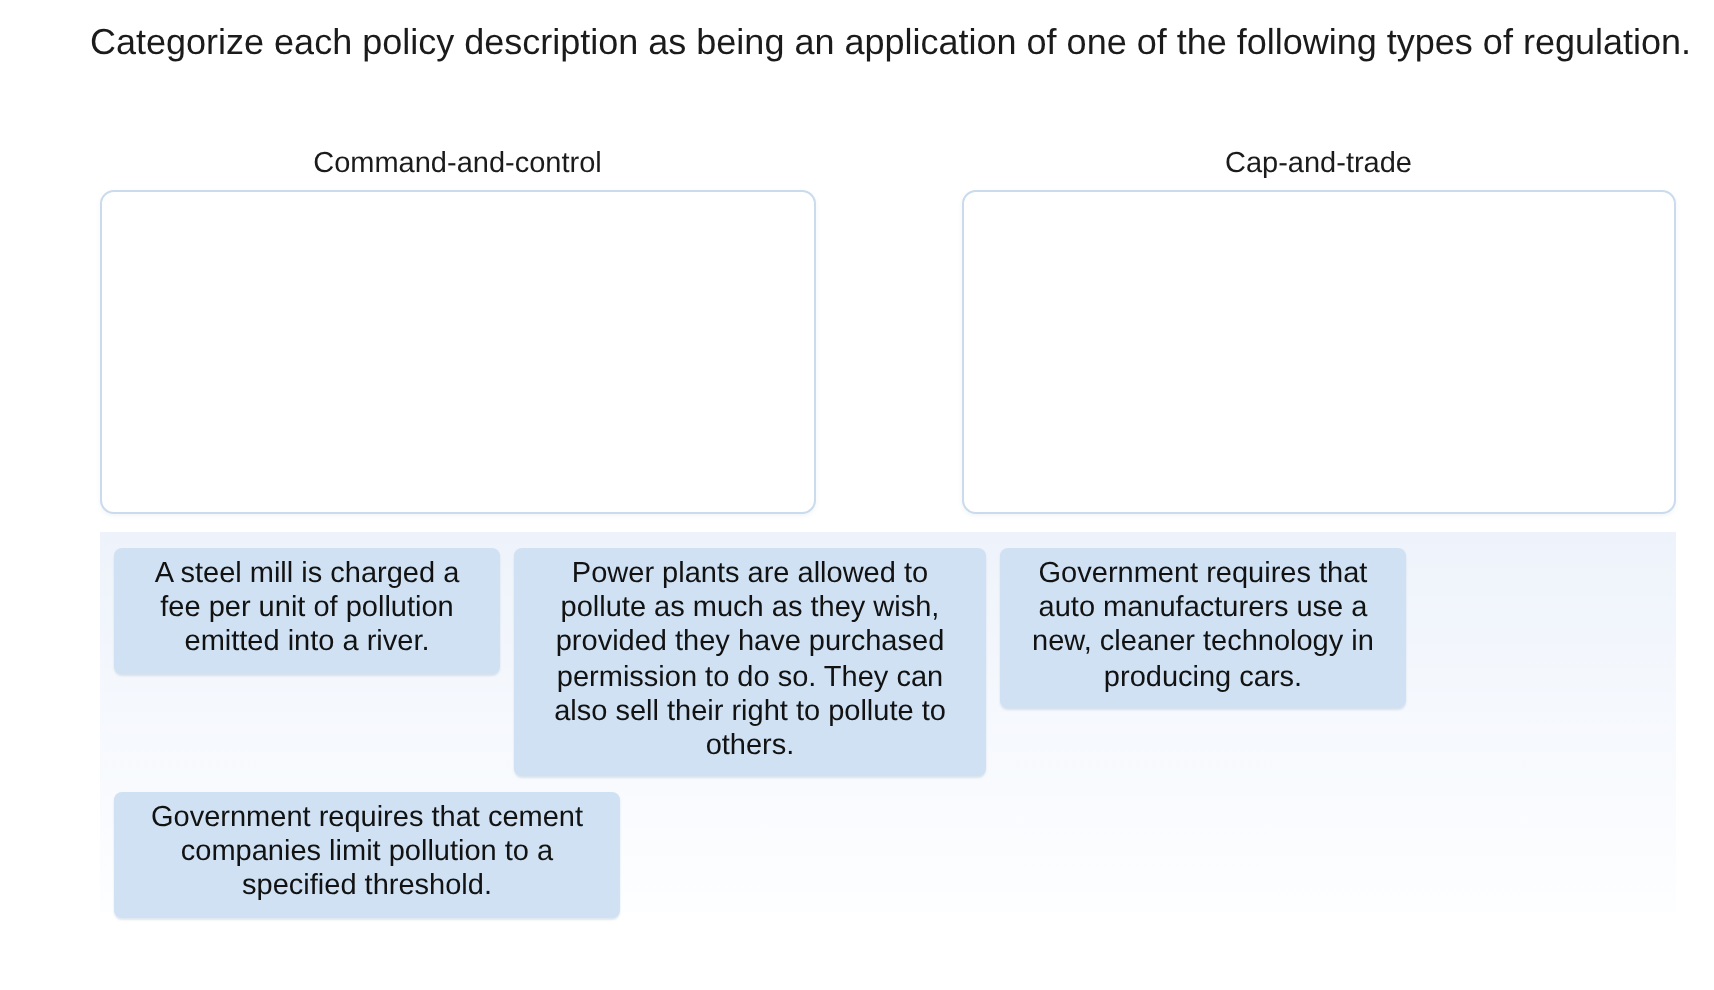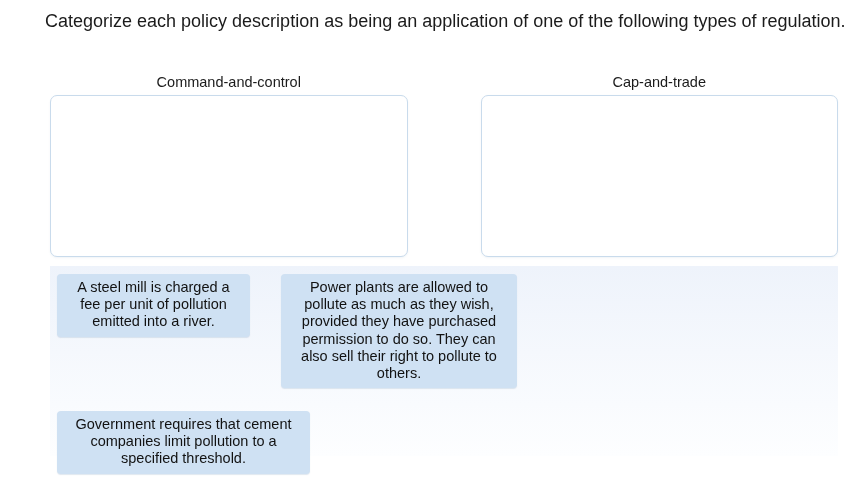--- a/index.html
+++ b/index.html
@@ -75,25 +75,24 @@
   }
 
   .tray-row {
     position: absolute;
     display: flex;
     align-items: flex-start;
   }
   #tray-row-1 {
     left: 7px;
     top: 8px;
-    gap: 24px;
   }
   #tray-row-2 {
     left: 7px;
-    top: 145px;
+    top: 130px;
   }
 
   .draggable-item {
     background: #cfe1f3;
     border-radius: 4px;
     box-sizing: border-box;
     padding: 5px 9px 6px 9px;
     font-size: 14.5px;
     line-height: 17.2px;
     color: #121212;
@@ -128,19 +127,20 @@
   </div>
 
 
 </div>
 
 <div id="item-tray">
 
   <div class="tray-row" id="tray-row-1">
     <div class="draggable-item" id="item-steel-mill">A steel mill is charged a fee per unit of pollution emitted into a river.</div>
     <div class="draggable-item" id="item-power-plants">Power plants are allowed to pollute as much as they wish, provided they have purchased permission to do so. They can also sell their right to pollute to others.</div>
+    <div class="draggable-item" id="item-auto-makers">Government requires that auto manufacturers use a new, cleaner technology in producing cars.</div>
   </div>
 
   <div class="tray-row" id="tray-row-2">
     <div class="draggable-item" id="item-cement">Government requires that cement companies limit pollution to a specified threshold.</div>
   </div>
 
 </div>
 
 </body></html>

